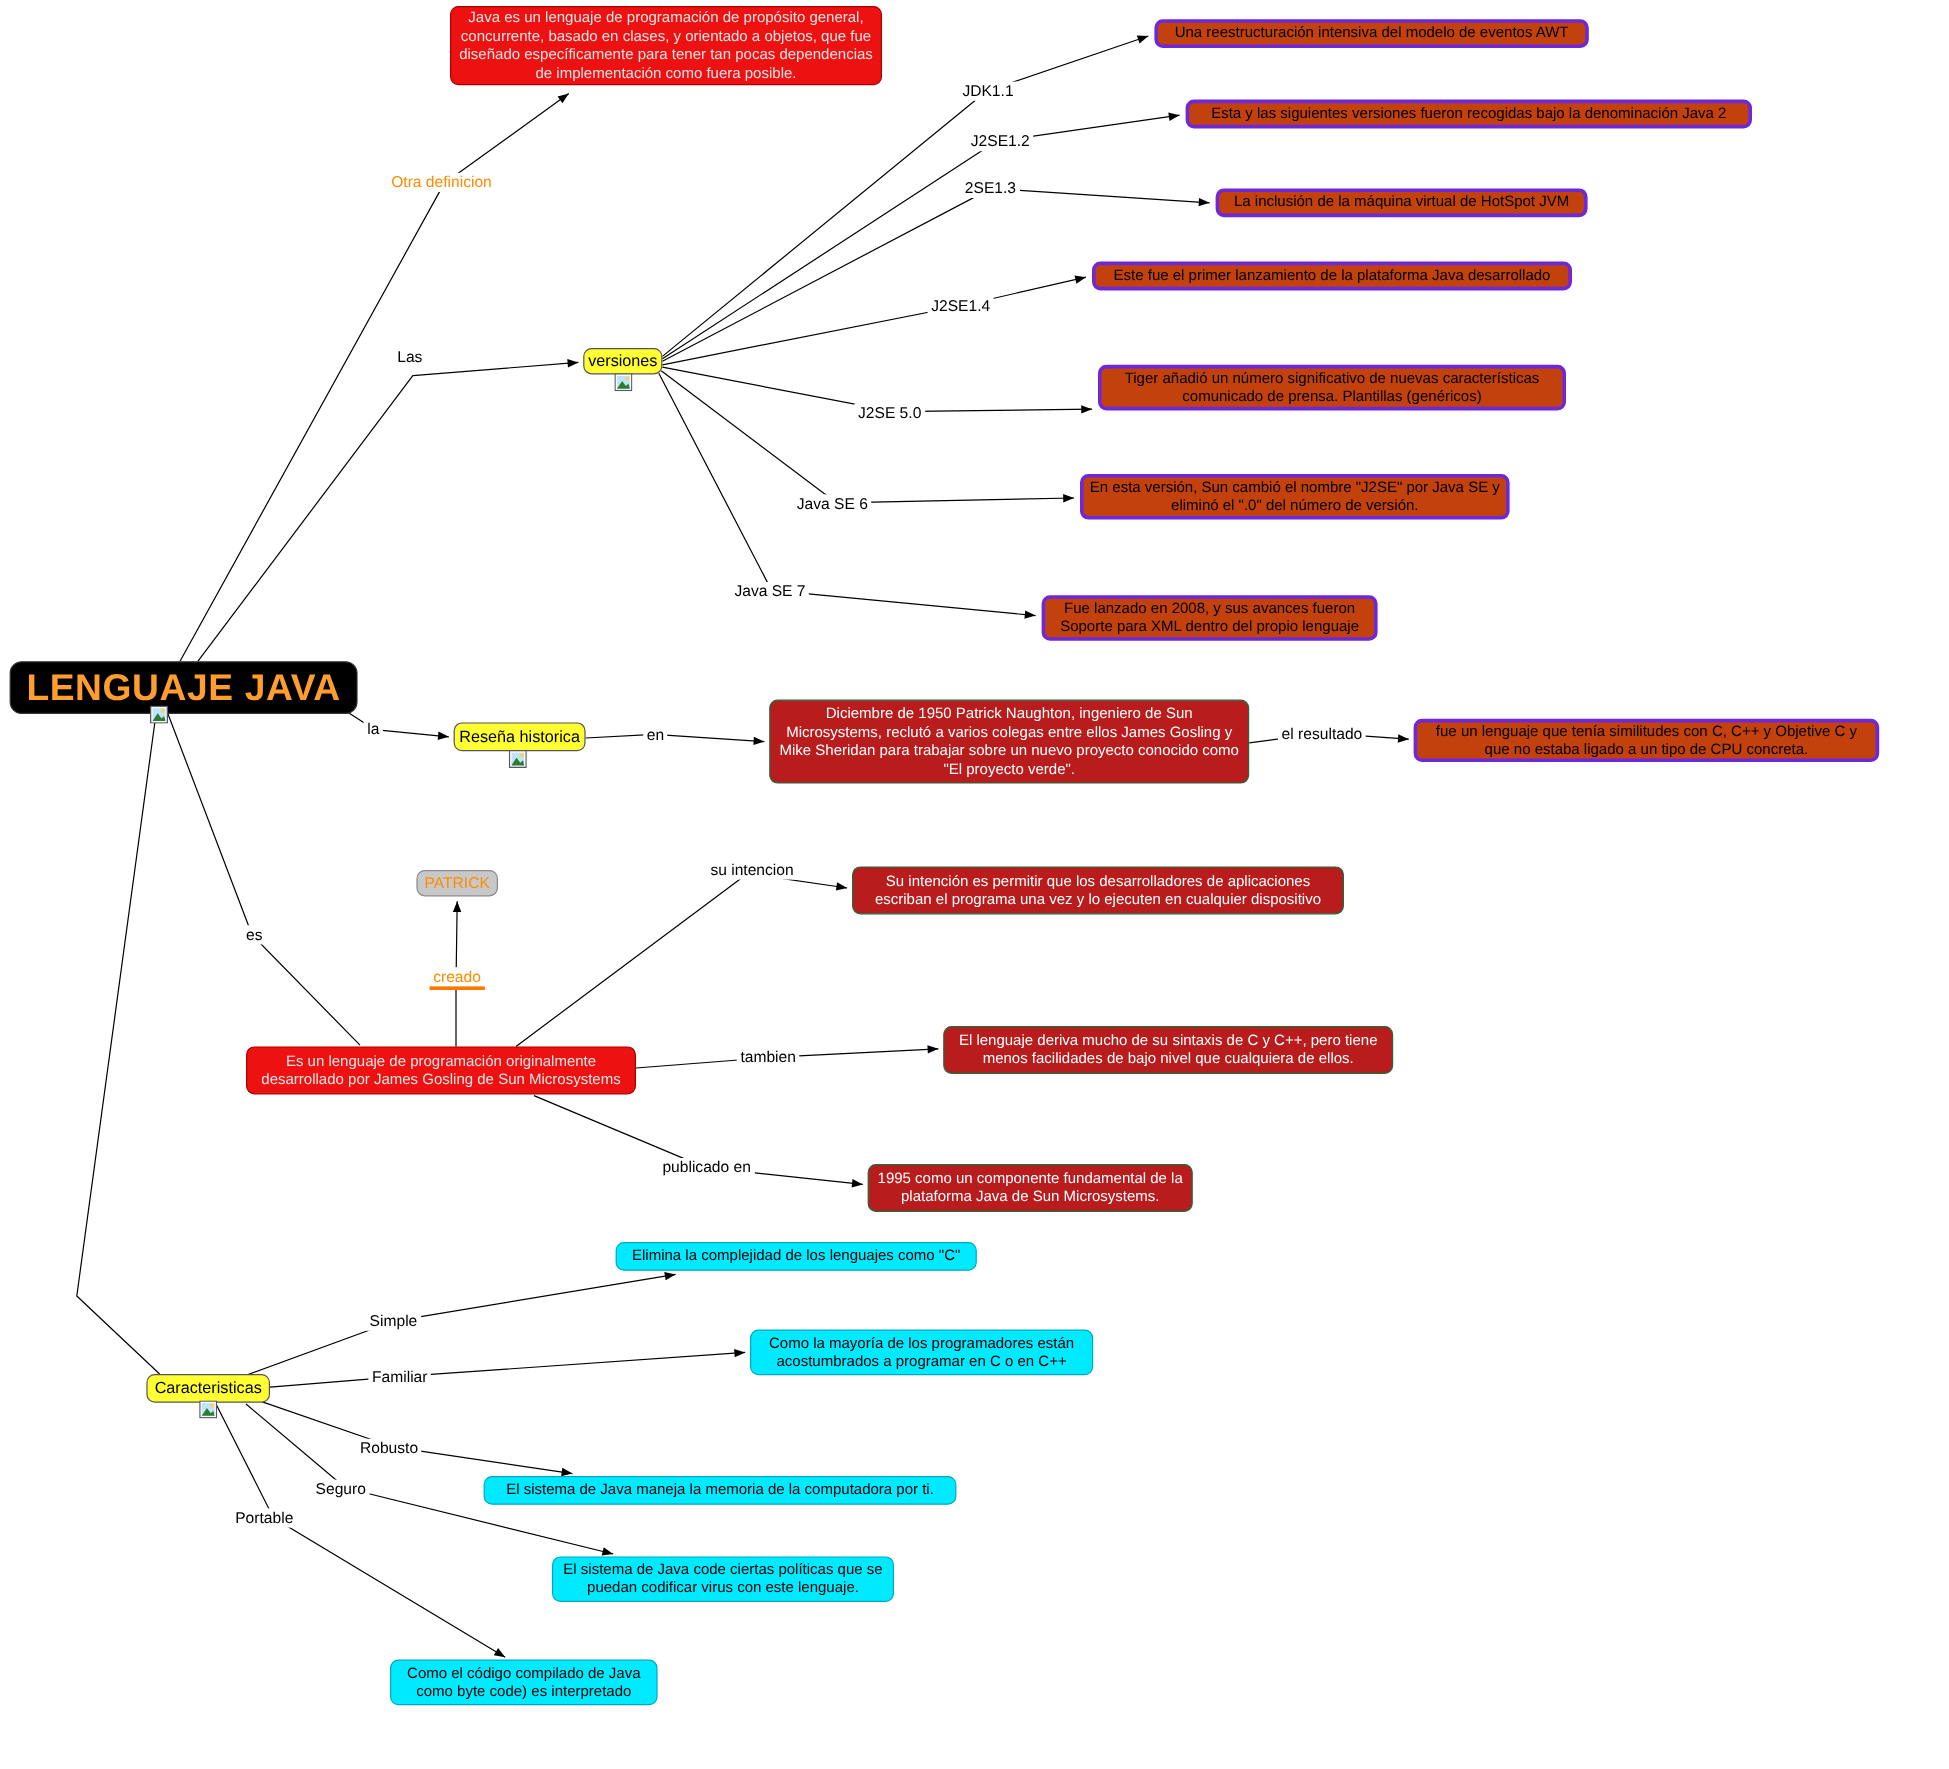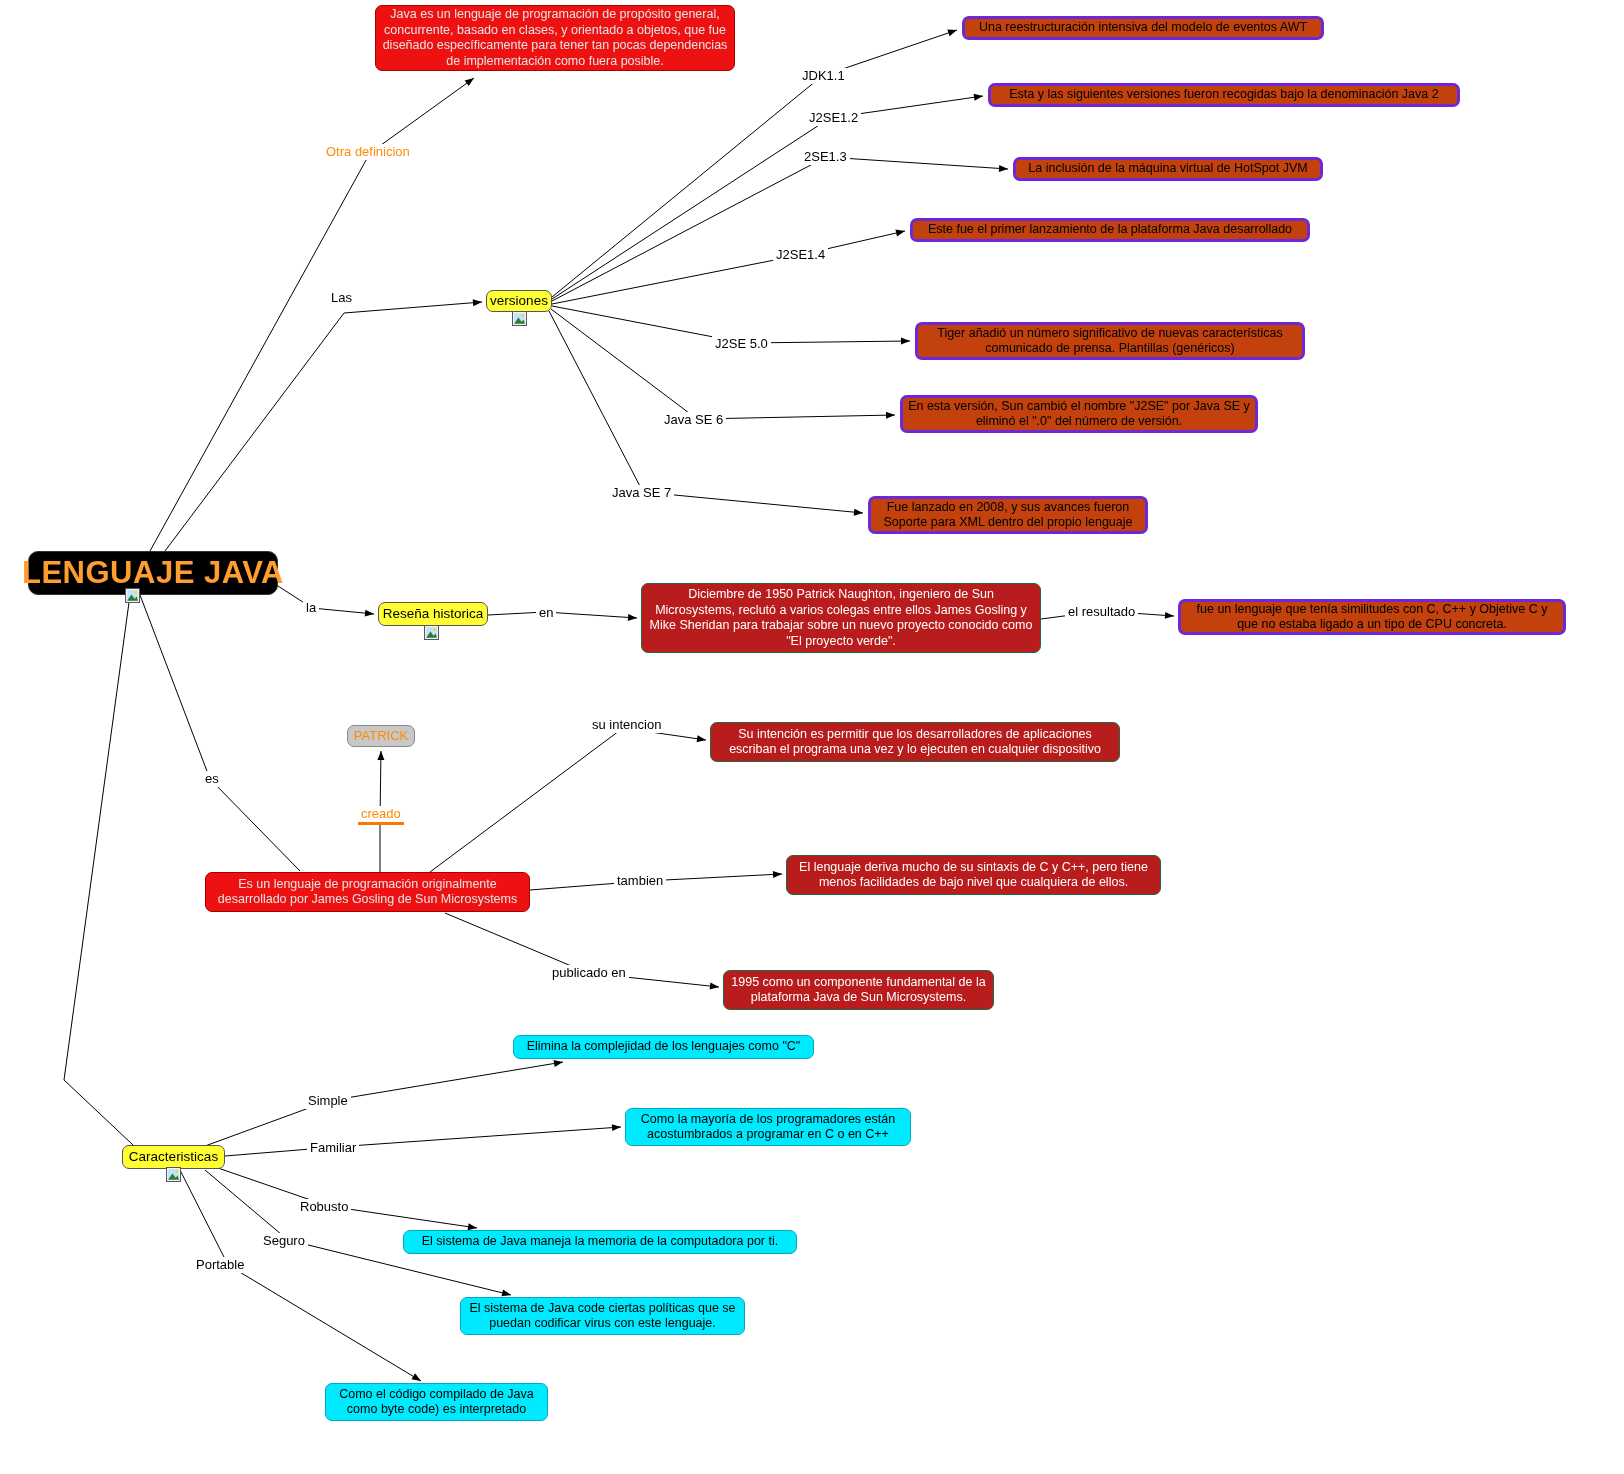--- a/index.html
+++ b/index.html
@@ -70,21 +70,21 @@
       <polygon points="706,740 696.5917966764761,742.176168702843 697.5934304903873,735.2482014899566" fill="#000"></polygon>
       <polygon points="782,874 773.1903242776913,877.954695142203 772.8331260067827,870.9638146972763" fill="#000"></polygon>
       <polygon points="719,987 709.6790316119535,989.5237964080011 710.4228873953645,982.5634315775137" fill="#000"></polygon>
       <polygon points="563,1062 554.6944494132258,1066.9262388746927 553.5484219630416,1060.0206888543523" fill="#000"></polygon>
       <polygon points="621,1127 612.2660845610717,1131.11931075614 611.7777666052211,1124.136363987476" fill="#000"></polygon>
       <polygon points="477,1228 467.5852923412483,1230.1478546739113 468.60776411800975,1223.222932185845" fill="#000"></polygon>
       <polygon points="511,1295 501.4237325040198,1296.2430208547864 503.0999602766738,1289.4466791583893" fill="#000"></polygon>
       <polygon points="421,1381 411.48307213515744,1379.3635147371936 415.0891129313554,1373.3638089297262" fill="#000"></polygon>
     </svg>
 
-  <div class="node topic nowrap" style="left:8px;top:551px;width:250px;height:44px;margin-left:20px;">LENGUAJE JAVA</div>
+  <div class="node topic nowrap" style="left:8px;top:551px;width:290px;height:44px;">LENGUAJE JAVA</div>
   <svg class="imgicon" viewBox="0 0 14 14" style="left:125px;top:588px;">
     <rect x="0.5" y="0.5" width="13" height="13" fill="#fff" stroke="#556"></rect>
     <rect x="2" y="2" width="10" height="10" fill="#bfe4ff"></rect>
     <polygon points="2,12 6,6 9,10 11,8 12,12" fill="#2d7d2d"></polygon>
     <circle cx="10" cy="4" r="1.5" fill="#ffd24a"></circle>
   </svg>
 
   <div class="lbl orange" style="left:323px;top:144px;">Otra definicion</div>
   <div class="node red" style="left:375px;top:5px;width:360px;height:66px;">Java es un lenguaje de programación de propósito general, concurrente, basado en clases, y orientado a objetos, que fue diseñado específicamente para tener tan pocas dependencias de implementación como fuera posible.</div>
 
@@ -102,21 +102,21 @@
   <div class="lbl" style="left:801px;top:149px;">2SE1.3</div>
   <div class="lbl" style="left:773px;top:247px;">J2SE1.4</div>
   <div class="lbl" style="left:712px;top:336px;">J2SE 5.0</div>
   <div class="lbl" style="left:661px;top:412px;">Java SE 6</div>
   <div class="lbl" style="left:609px;top:485px;">Java SE 7</div>
 
   <div class="node gray nowrap" style="left:962px;top:16px;width:362px;height:24px;">Una reestructuración intensiva del modelo de eventos AWT</div>
   <div class="node gray nowrap" style="left:988px;top:83px;width:472px;height:24px;">Esta y las siguientes versiones fueron recogidas bajo la denominación Java 2</div>
   <div class="node gray nowrap" style="left:1013px;top:157px;width:310px;height:24px;">La inclusión de la máquina virtual de HotSpot JVM</div>
   <div class="node gray nowrap" style="left:910px;top:218px;width:400px;height:24px;">Este fue el primer lanzamiento de la plataforma Java desarrollado</div>
-  <div class="node gray" style="left:915px;top:322px;width:390px;height:38px;">Tiger añadió un número significativo de nuevas características comunicado de prensa. Plantillas (genéricos)</div>
+  <div class="node gray" style="left:915px;top:304px;width:390px;height:38px;">Tiger añadió un número significativo de nuevas características comunicado de prensa. Plantillas (genéricos)</div>
   <div class="node gray" style="left:900px;top:395px;width:358px;height:38px;">En esta versión, Sun cambió el nombre "J2SE" por Java SE y eliminó el ".0" del número de versión.</div>
   <div class="node gray" style="left:868px;top:496px;width:280px;height:38px;">Fue lanzado en 2008, y sus avances fueron Soporte para XML dentro del propio lenguaje</div>
 
   <div class="lbl" style="left:303px;top:600px;">la</div>
   <div class="node yellow" style="left:378px;top:602px;width:110px;height:24px;">Reseña historica</div>
   <svg class="imgicon" viewBox="0 0 14 14" style="left:424px;top:625px;">
     <rect x="0.5" y="0.5" width="13" height="13" fill="#fff" stroke="#556"></rect>
     <rect x="2" y="2" width="10" height="10" fill="#bfe4ff"></rect>
     <polygon points="2,12 6,6 9,10 11,8 12,12" fill="#2d7d2d"></polygon>
     <circle cx="10" cy="4" r="1.5" fill="#ffd24a"></circle>

